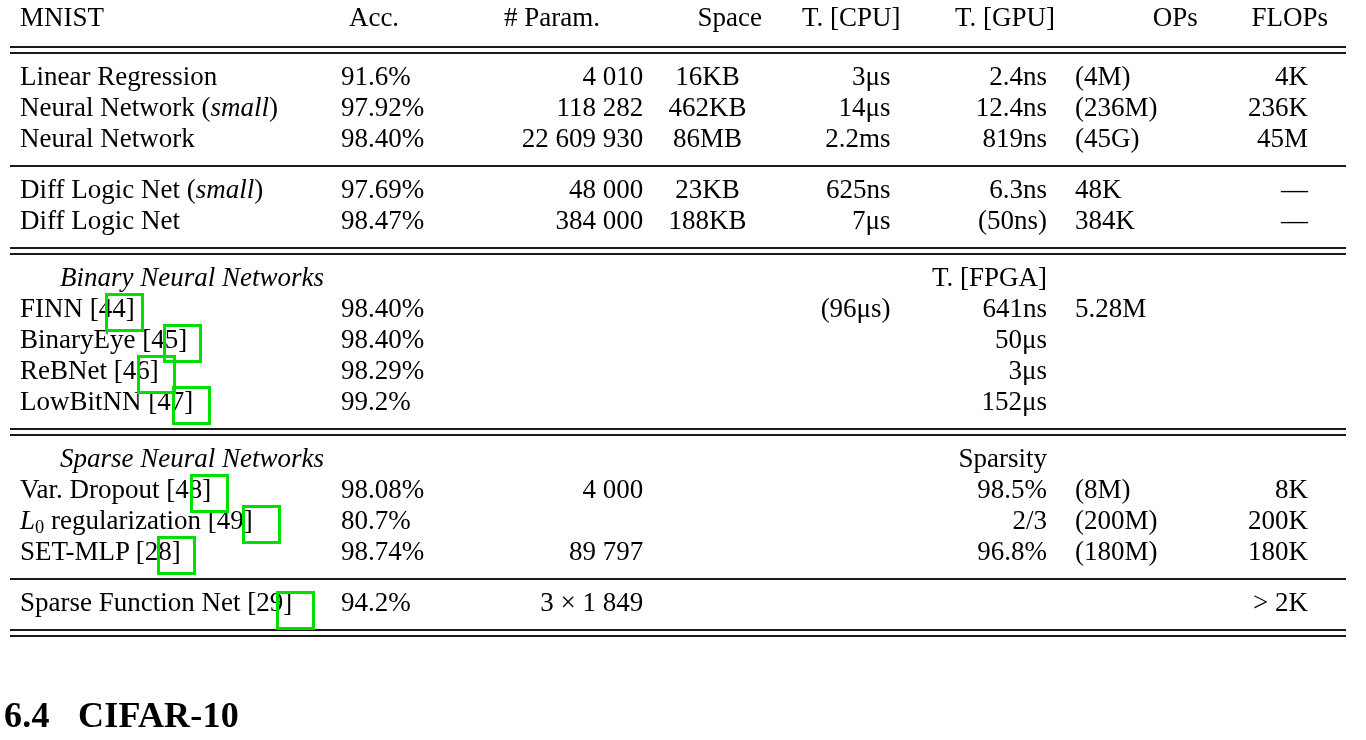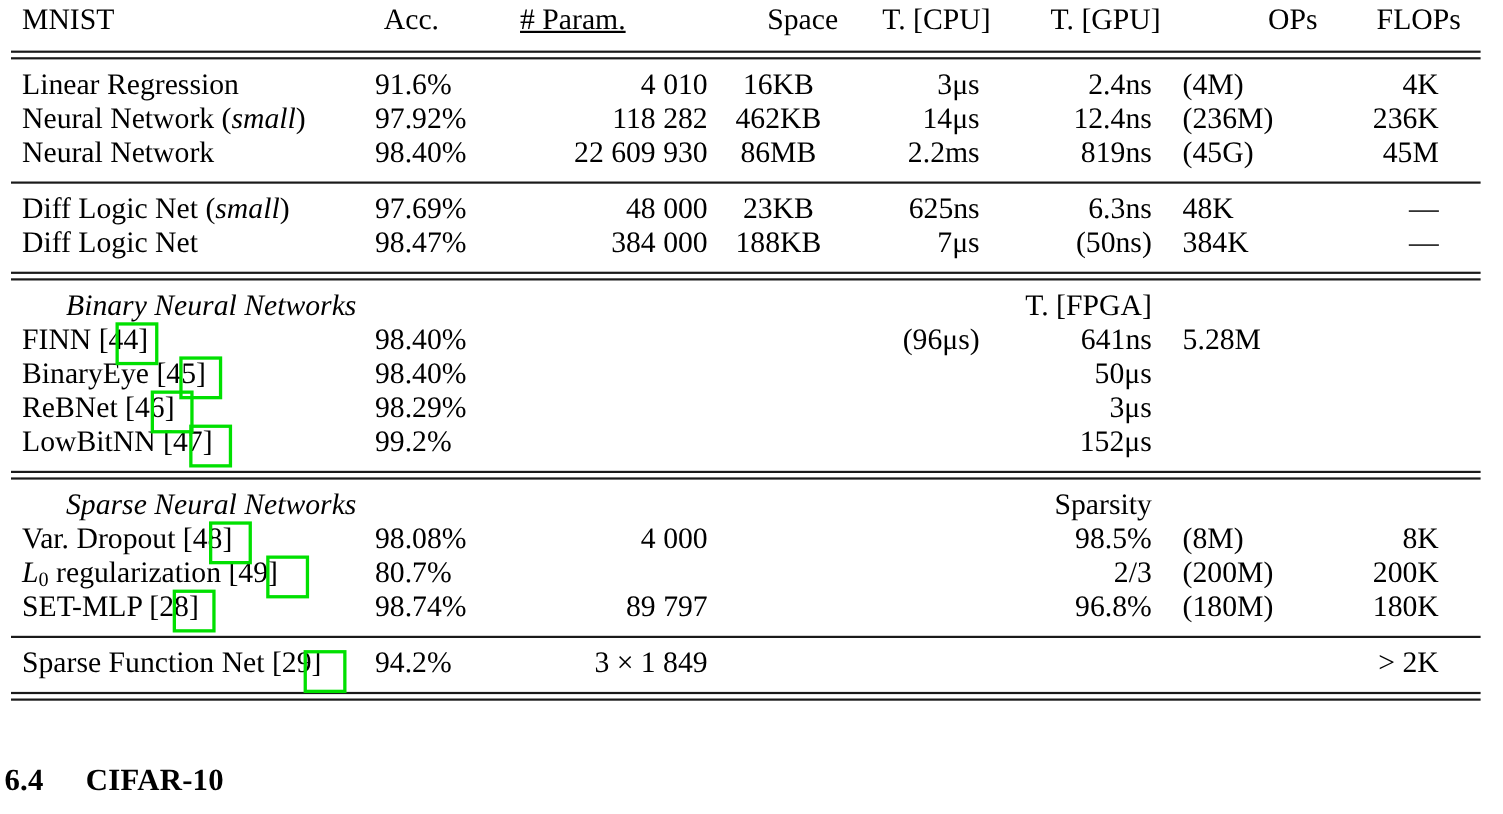--- a/index.html
+++ b/index.html
@@ -40,21 +40,21 @@
   .c-name   { text-align: left;  width: 330px; padding-left: 10px !important; }
   .c-acc    { text-align: left;  width: 150px; }
   .c-param  { text-align: right; width: 185px; padding-right: 10px !important; }
   .c-space  { text-align: center; width: 125px; padding-right: 8px !important; }
   .c-cpu    { text-align: right; width: 138px; padding-right: 22px !important; }
   .c-gpu    { text-align: right; width: 145px; padding-right: 28px !important; }
   .c-ops    { text-align: left; width: 135px; padding-right: 12px !important; }
   .c-flops  { text-align: right; width: 128px; padding-right: 38px !important; }
 
   thead th.c-acc   { text-align: left; padding-left: 8px !important; }
-  thead th.c-param { text-align: left; padding-right: 22px !important; text-decoration: underline; }
+  thead th.c-param { text-align: center; padding-right: 22px !important; }
   thead th.c-space { text-align: right; padding-right: 8px !important; }
   thead th.c-cpu   { text-align: right; padding-right: 12px !important; }
   thead th.c-gpu   { text-align: right; padding-right: 20px !important; }
   thead th.c-ops   { text-align: right; padding-right: 6px !important; }
   thead th.c-flops { text-align: right; padding-right: 18px !important; }
 
   tr.hrow th { height: 40px; padding-bottom: 2px !important; }
   tr.drow td { height: 31px; }
 
   .bold { font-weight: bold; }
@@ -78,21 +78,21 @@
     box-sizing: border-box;
     pointer-events: none;
   }
   
   .sub0 { font-size: 0.68em; vertical-align: -0.22em; }
 
   .section-heading {
     position: absolute;
     left: 4px;
     top: 694px;
-    font-size: 28px;
+    font-size: 36px;
     font-weight: bold;
     letter-spacing: 0.2px;
   }
   .sh-num { display: inline-block; width: 74px; }
 </style>
 </head>
 <body>
 
 <div id="page">
 

